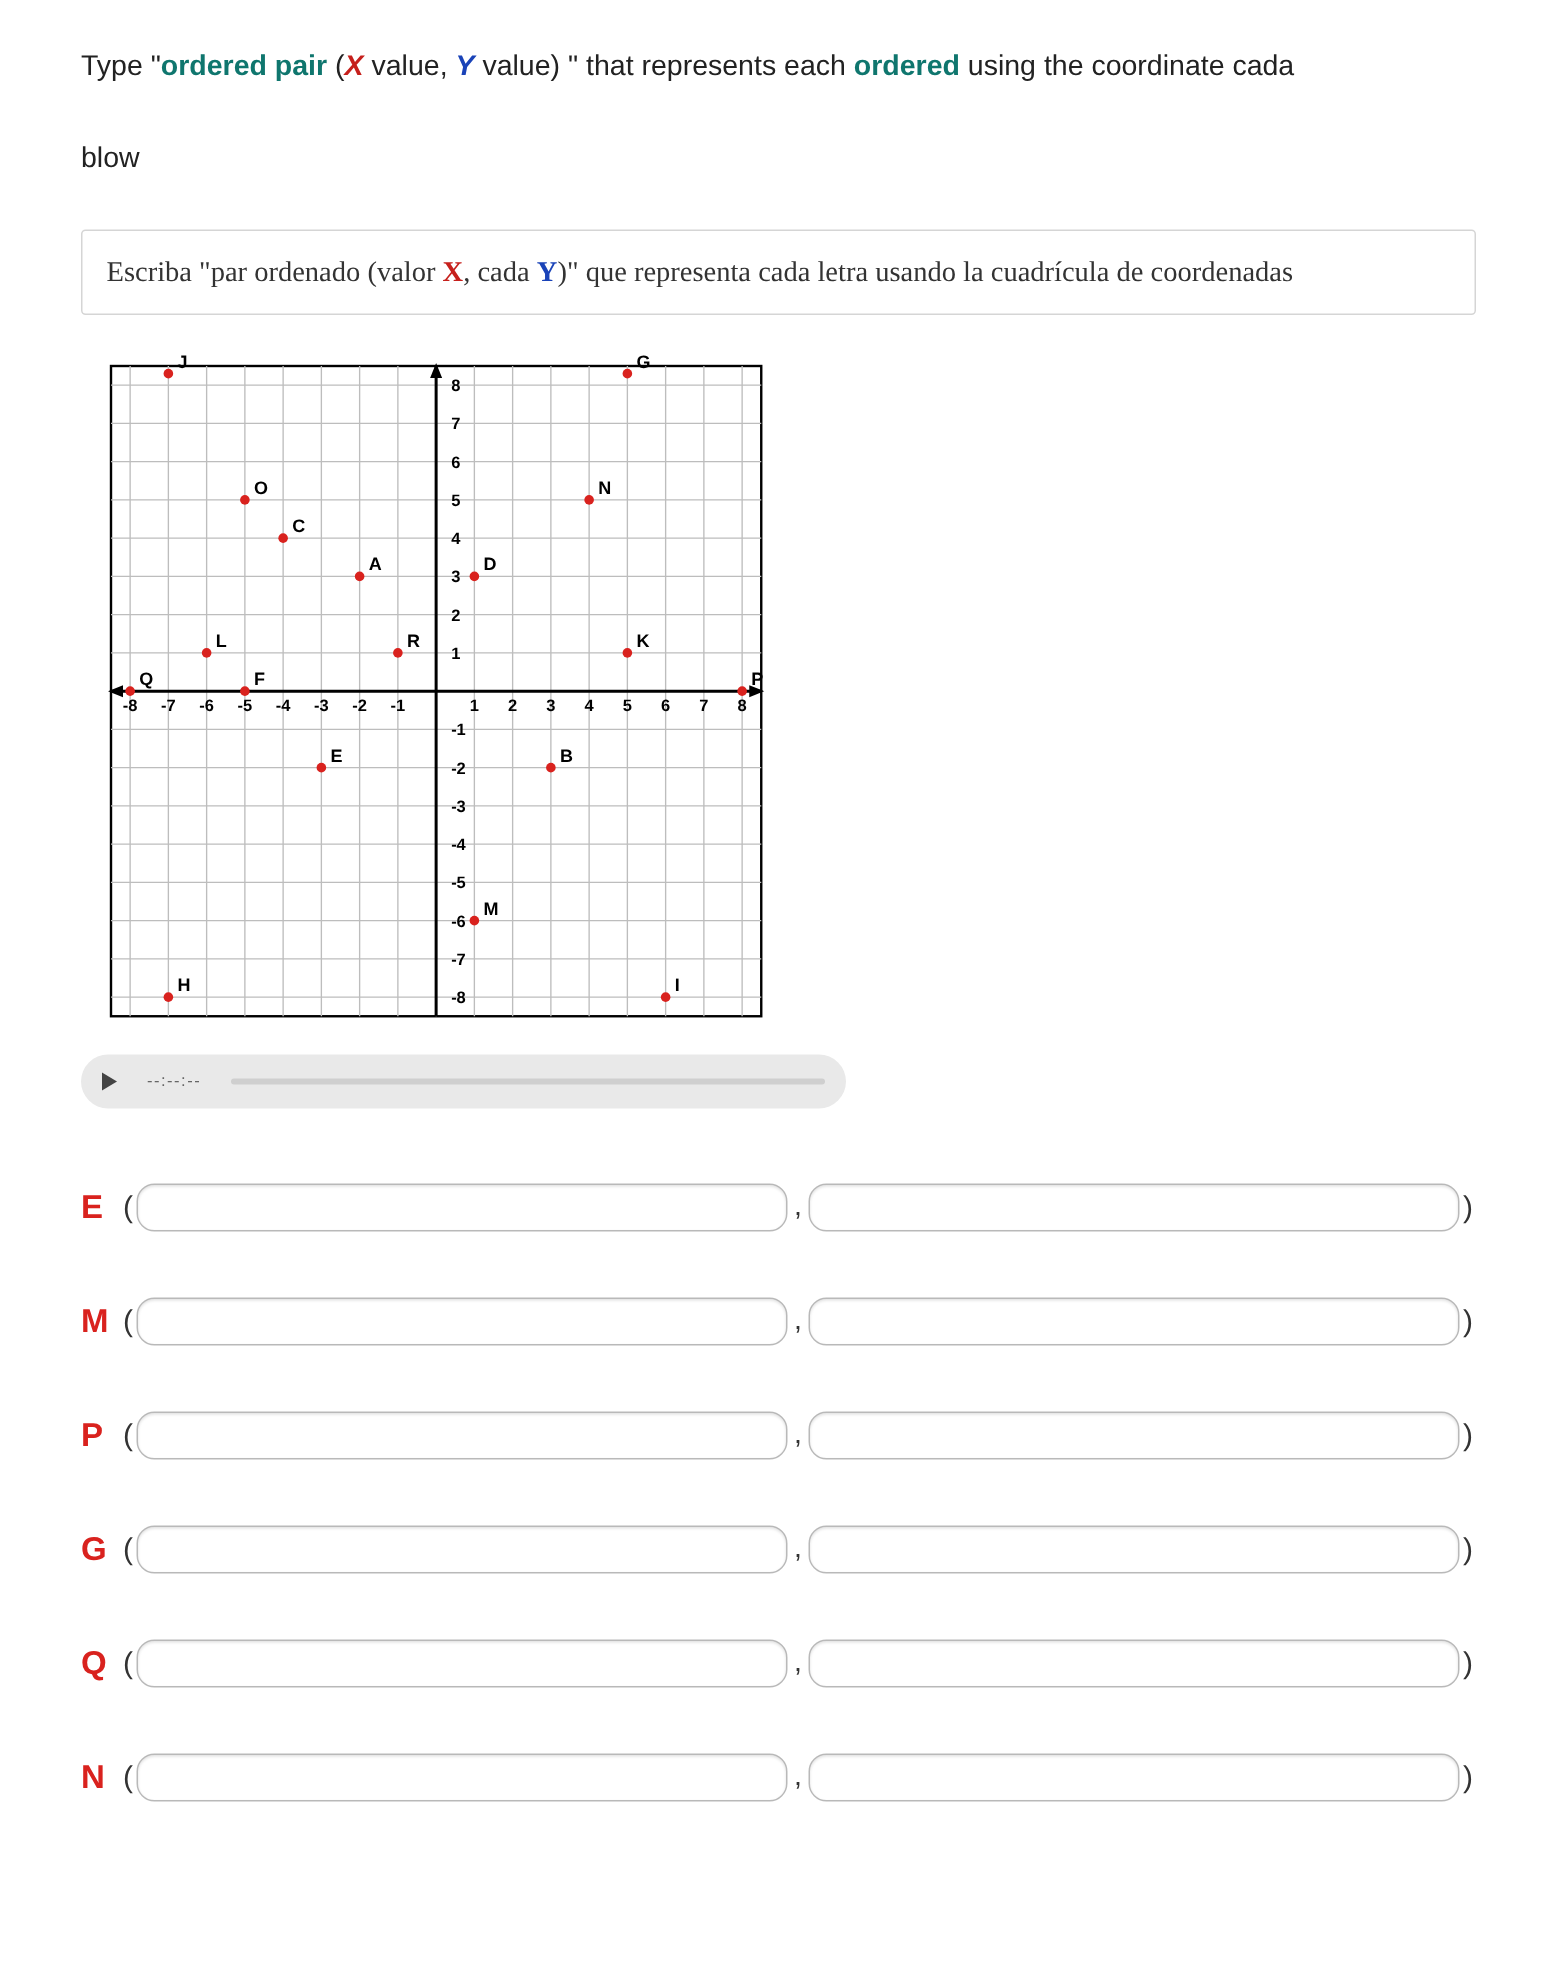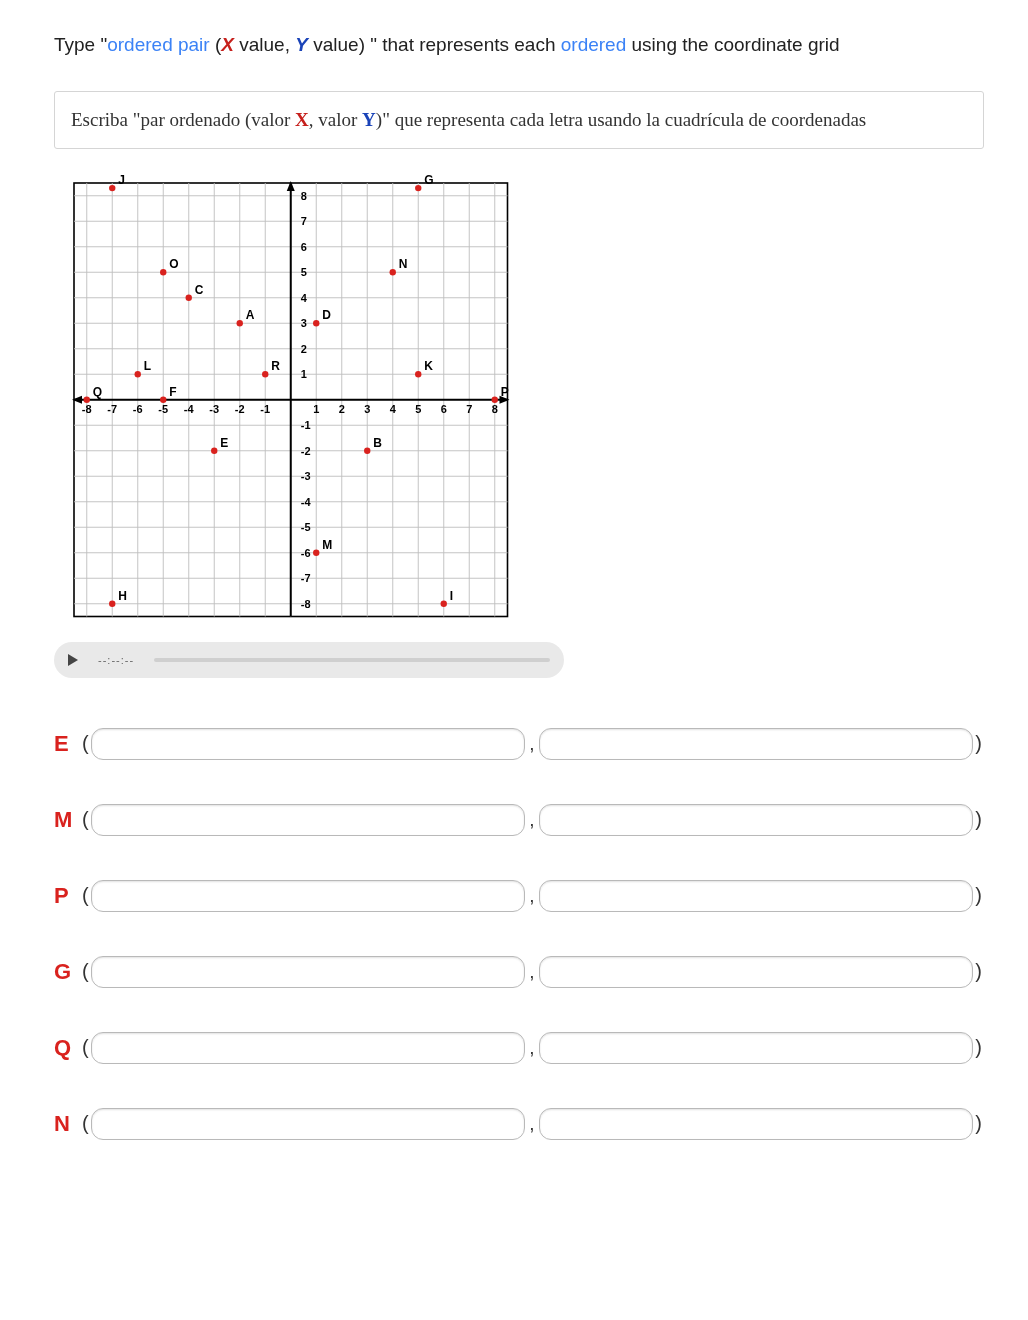--- a/index.html
+++ b/index.html
@@ -1,18 +1,18 @@
 <!DOCTYPE html>
 <html><head>
 <meta charset="utf-8">
 <style>
 html,body{margin:0;padding:0;background:#fff;font-family:Arial,Helvetica,sans-serif;font-size:19px;color:#222}
 .page{width:1028px;min-height:1320px;box-sizing:border-box;padding:30px 44px 0 54px;position:relative}
 .q1{line-height:1.55}
-.red-bold{color:#3b82f6;font-weight:normal}
+.red-bold{color:#0f766e;font-weight:bold}
 .x-val{color:#c6201c;font-weight:bold;font-style:italic}
 .y-val{color:#1a43b8;font-weight:bold;font-style:italic}
 .italic{}
 .q1 .row2{margin-top:32px}
 .translation-box{margin-top:32px;border:1px solid #d5d5d5;border-radius:3px;padding:14px 16px;font-family:Georgia,'Times New Roman',serif;font-size:19px;line-height:1.45;color:#333}
 .t-x{color:#c6201c;font-weight:bold}
 .t-y{color:#1a43b8;font-weight:bold}
 .grid-wrap{margin-top:24px;height:455px;position:relative}
 svg.grid{position:absolute;top:0;left:0}
 .audio-bar{margin-top:14px;width:510px;height:36px;background:#e9e9e9;border-radius:18px;display:flex;align-items:center;padding:0 14px;box-sizing:border-box;gap:20px}
@@ -25,25 +25,26 @@
 .ans-row .paren{font-size:20px;color:#333;margin:0 2px}
 .ans-row input{flex:1;height:30px;border:1px solid #b9b9b9;border-radius:12px;background:#fff;box-shadow:inset 0 1px 2px rgba(0,0,0,0.12);padding:0 10px;font-size:14px}
 .ans-row .comma{margin:0 4px;color:#333}
 </style>
 </head>
 <body>
 
 <div class="page">
 
   <div class="q1">
-    <span>Type "</span><span class="red-bold">ordered pair</span><span> (</span><span class="x-val">X</span><span class="italic"> value</span><span>,  </span><span class="y-val">Y</span><span class="italic"> value</span><span>) </span><span>" that represents each </span><span class="red-bold">ordered</span><span> using the coordinate grid</span>
+    <span>Type "</span><span class="red-bold">ordered pair</span><span> (</span><span class="x-val">X</span><span class="italic"> value</span><span>,  </span><span class="y-val">Y</span><span class="italic"> value</span><span>) </span><span>" that represents each </span><span class="red-bold">ordered</span><span> using the coordinate cada</span>
+    <div class="row2">blow</div>
   </div>
 
   <div class="translation-box">
-    <span>Escriba "par ordenado (valor </span><span class="t-x">X</span><span>, valor </span><span class="t-y">Y</span><span>)" que representa cada letra usando la cuadrícula de coordenadas</span>
+    <span>Escriba "par ordenado (valor </span><span class="t-x">X</span><span>, cada </span><span class="t-y">Y</span><span>)" que representa cada letra usando la cuadrícula de coordenadas</span>
   </div>
 
   <div class="grid-wrap">
     <svg class="grid" width="478" height="455" viewBox="0 0 478 455">
         <rect x="20" y="10" width="433.5" height="433.5" fill="none" stroke="#000" stroke-width="1.6"></rect>
         <line x1="32.75" y1="10" x2="32.75" y2="443.5" stroke="#bdbdbd" stroke-width="0.9"></line>
         <line x1="20" y1="430.75" x2="453.5" y2="430.75" stroke="#bdbdbd" stroke-width="0.9"></line>
         <line x1="58.25" y1="10" x2="58.25" y2="443.5" stroke="#bdbdbd" stroke-width="0.9"></line>
         <line x1="20" y1="405.25" x2="453.5" y2="405.25" stroke="#bdbdbd" stroke-width="0.9"></line>
         <line x1="83.75" y1="10" x2="83.75" y2="443.5" stroke="#bdbdbd" stroke-width="0.9"></line>

